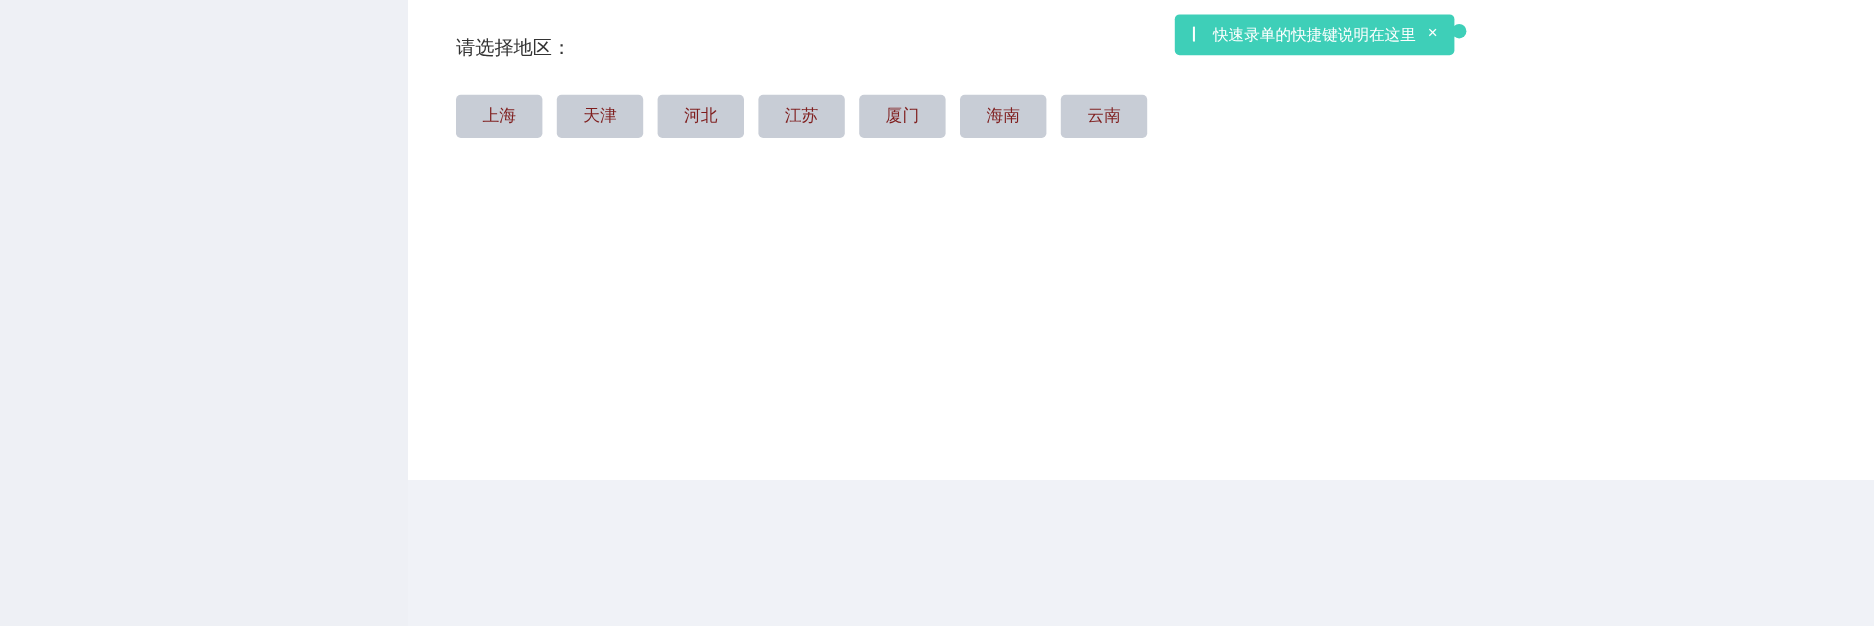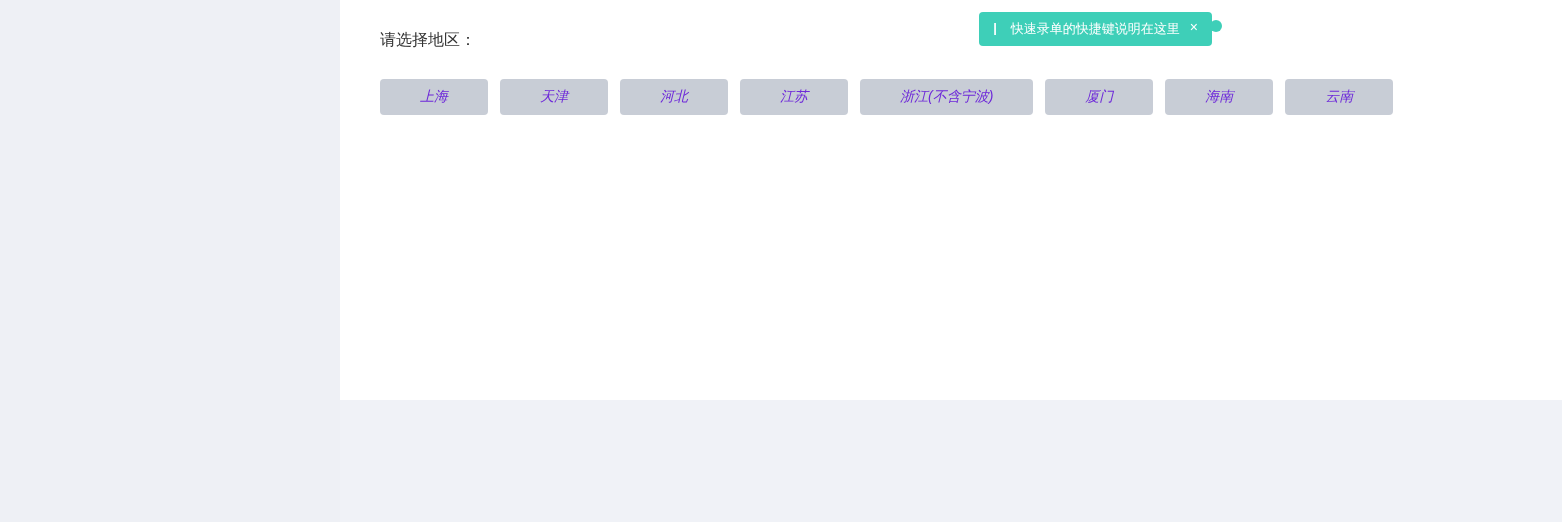--- a/index.html
+++ b/index.html
@@ -44,32 +44,31 @@
     }
 
     .region-buttons {
       display: flex;
       flex-wrap: wrap;
       gap: 12px;
     }
 
     .region-btn {
       background: #c8cdd6;
-      color: #6d28d9;
+      color: #7f1d1d;
       border: none;
       border-radius: 4px;
-      padding: 0 40px;
+      padding: 0 22px;
       height: 36px;
       font-size: 14px;
       cursor: pointer;
       white-space: nowrap;
       display: flex;
       align-items: center;
       justify-content: center;
-      font-style: italic;
     }
 
     
     .tooltip-banner {
       position: absolute;
       top: 12px;
       right: 350px;
       background: #3ecfb8;
       color: #fff;
       font-size: 13px;
@@ -126,21 +125,20 @@
 
 <div class="main-content">
   <div class="page-title">请选择地区：</div>
 
   <div class="region-buttons">
 
   <button class="region-btn">上海</button>
       <button class="region-btn">天津</button>
       <button class="region-btn">河北</button>
       <button class="region-btn">江苏</button>
-      <button class="region-btn">浙江(不含宁波)</button>
       <button class="region-btn">厦门</button>
       <button class="region-btn">海南</button>
       <button class="region-btn">云南</button>
     </div>
 </div>
 
 <div class="tooltip-banner">
   <span>快速录单的快捷键说明在这里</span>
   <button class="tooltip-close">×</button>
 </div>

